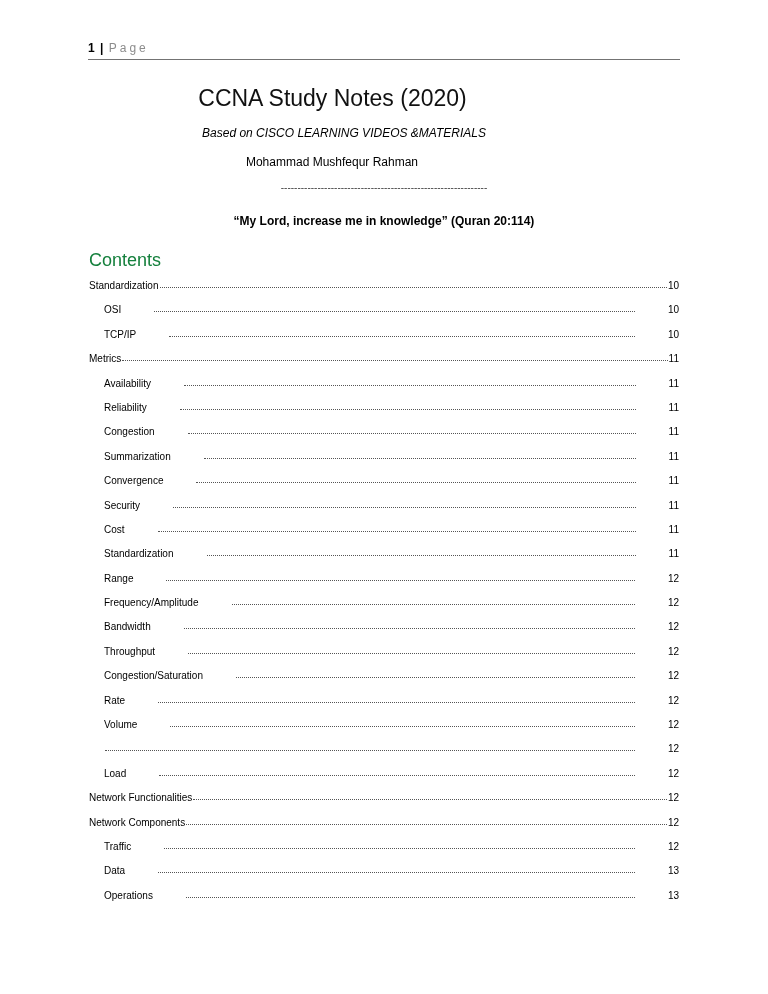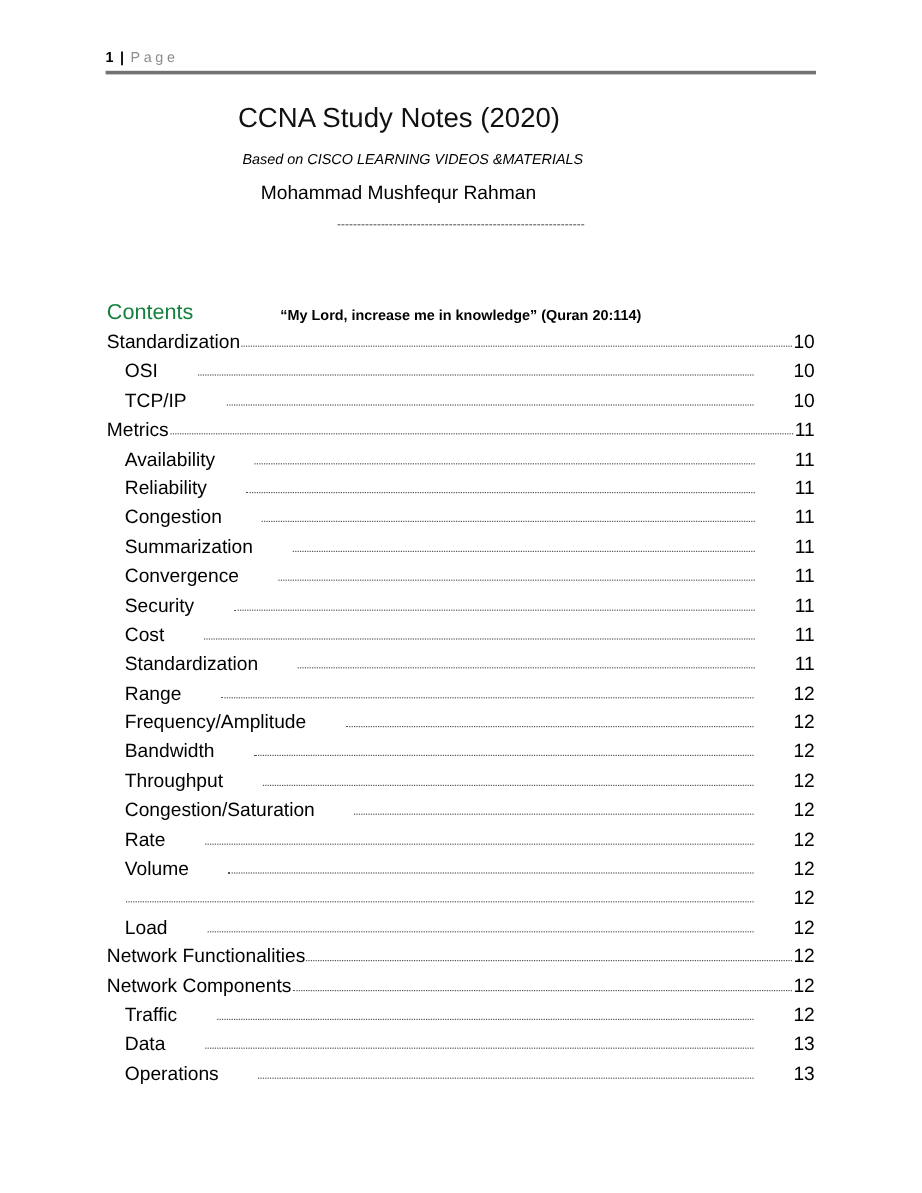--- a/index.html
+++ b/index.html
@@ -2,58 +2,58 @@
 <html><head>
 <meta charset="utf-8">
 <style>
   html, body { margin: 0; padding: 0; background: #ffffff; }
   body {
     width: 768px; height: 994px; position: relative; overflow: hidden;
     font-family: "Liberation Sans", sans-serif; color: #000;
   }
   .header {
     position: absolute; left: 88px; top: 40px; width: 592px;
-    border-bottom: 3px solid #737373; padding-bottom: 3px;
+    border-bottom: 1px solid #737373; padding-bottom: 3px;
     font-size: 12px; line-height: 16px;
   }
   .header .num { font-weight: bold; }
   .header .bar { font-weight: bold; margin: 0 2px; }
   .header .page { color: #8c8c8c; letter-spacing: 3px; }
   .title {
     position: absolute; left: 0; top: 83px; width: 665px; text-align: center;
     font-size: 23px; line-height: 30px; color: #111;
   }
   .subtitle {
     position: absolute; left: 0; top: 125px; width: 688px; text-align: center;
     font-size: 12px; font-style: italic; line-height: 16px;
   }
   .author {
     position: absolute; left: 0; top: 154px; width: 664px; text-align: center;
-    font-size: 16px; line-height: 16px;
+    font-size: 12px; line-height: 16px;
   }
   .separator {
     position: absolute; left: 0; top: 181px; width: 768px; text-align: center;
     font-size: 10px; line-height: 14px; color: #444; letter-spacing: 0px;
     overflow: hidden; white-space: nowrap;
   }
   .quote {
     position: absolute; left: 0; top: 213px; width: 768px; text-align: center;
-    font-size: 12px; font-weight: bold; line-height: 16px; margin-top: 42px;
+    font-size: 12px; font-weight: bold; line-height: 16px;
   }
   .contents-heading {
     position: absolute; left: 89px; top: 248px;
     font-size: 18px; line-height: 24px; color: #15803d;
   }
   .toc {
     position: absolute; left: 89px; top: 274px; width: 590px;
     list-style: none; margin: 0; padding: 0;
   }
   .toc-row {
     display: flex; align-items: baseline; height: 24.4px;
-    font-size: 16px; line-height: 24px; white-space: nowrap; overflow: hidden;
+    font-size: 10px; line-height: 24px; white-space: nowrap; overflow: hidden;
     cursor: pointer;
   }
   .toc-row.level-2 { padding-left: 15px; gap: 32px; }
   .toc-row .label { flex: 0 0 auto; }
   .toc-row .leader {
     flex: 1 1 auto; overflow: hidden; margin: 0 1px;
     border-bottom: 1px dotted #555; height: 9px; align-self: baseline;
     position: relative; top: -1px;
   }
   .toc-row .pg { flex: 0 0 auto; text-align: right; }

